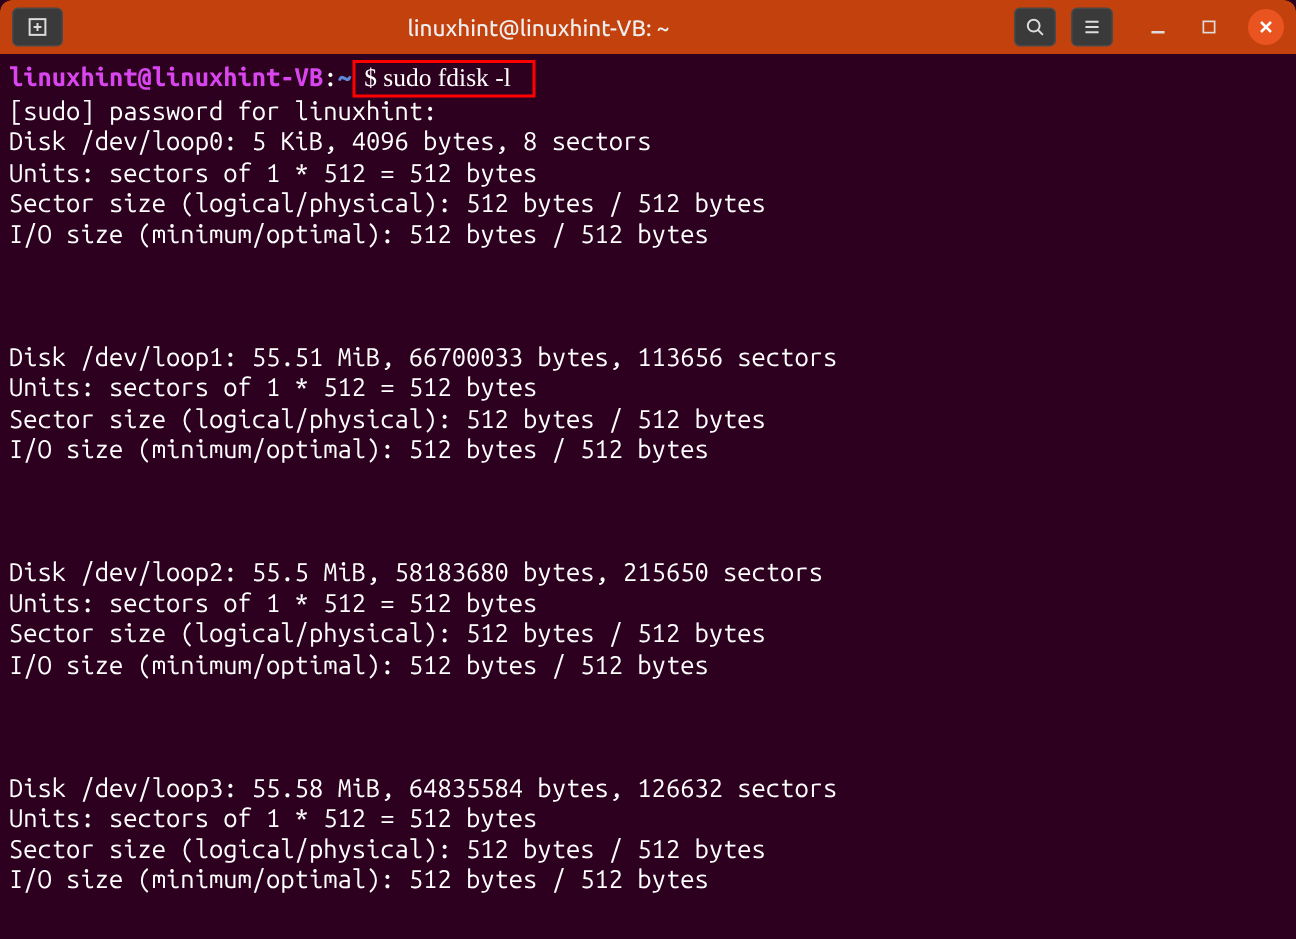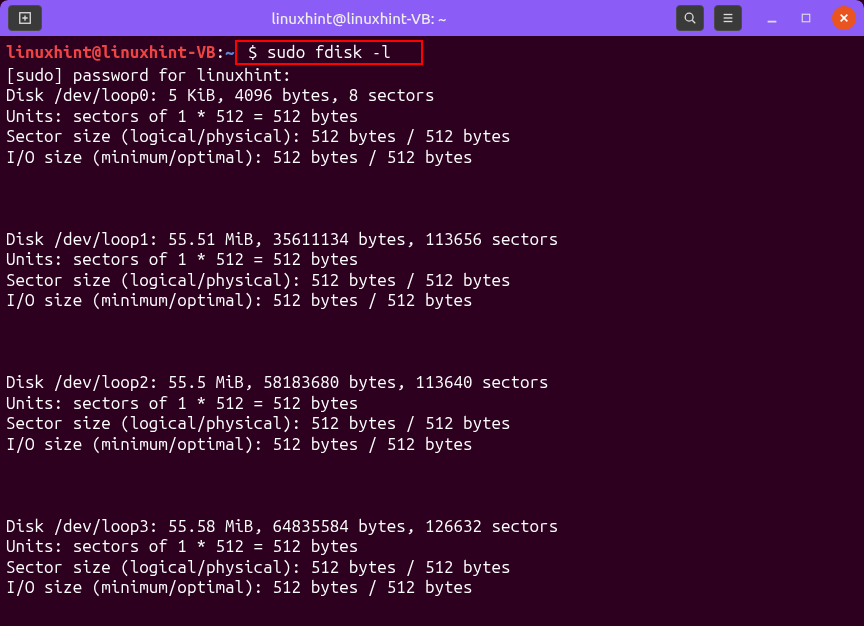--- a/index.html
+++ b/index.html
@@ -19,21 +19,21 @@
       width: 864px;
       height: 626px;
       display: flex;
       flex-direction: column;
       background: #2c001e;
       border-radius: 8px;
       overflow: hidden;
     }
     .titlebar {
       height: 36px;
-      background: #8b5cf6;
+      background: #c2410c;
       display: flex;
       align-items: center;
       padding: 0 8px;
       gap: 8px;
       border-top-left-radius: 8px;
       border-top-right-radius: 8px;
     }
     .titlebar-left {
       display: flex;
       align-items: center;
@@ -119,35 +119,36 @@
       background: #2c001e;
       padding: 4px 6px;
       color: #ffffff;
       font-family: 'Ubuntu Mono', 'Courier New', monospace;
       font-size: 17px;
       line-height: 20.5px;
       white-space: pre;
       overflow: hidden;
     }
     .prompt-user {
-      color: #ef4444;
+      color: #d946ef;
       font-weight: bold;
       margin-top: 30px;
     }
     .prompt-path {
       color: #5f87d7;
       font-weight: bold;
     }
     .prompt-colon {
       color: #ffffff;
     }
     .cmd-box {
       border: 2px solid #ff0000;
       padding: 0 2px;
       display: inline-block;
+      font-family: Liberation Serif, serif;
     }
     .dollar {
       color: #ffffff;
     }
     .output {
       color: #ffffff;
     }
     .block-gap {
       display: block;
       height: 41px;
@@ -203,26 +204,26 @@
     </div>
   </div>
 
   <div class="terminal-body"><span class="prompt-user">linuxhint@linuxhint-VB</span><span class="prompt-colon">:</span><span class="prompt-path">~</span><span class="cmd-box"><span class="dollar"> $ </span><span class="output">sudo fdisk -l</span>   </span>
 <span class="output">[sudo] password for linuxhint:</span>
 <span class="output">Disk /dev/loop0: 5 KiB, 4096 bytes, 8 sectors</span>
 <span class="output">Units: sectors of 1 * 512 = 512 bytes</span>
 <span class="output">Sector size (logical/physical): 512 bytes / 512 bytes</span>
 <span class="output">I/O size (minimum/optimal): 512 bytes / 512 bytes</span>
 <span class="block-gap"></span>
-<span class="output">Disk /dev/loop1: 55.51 MiB, 35611134 bytes, 113656 sectors</span>
-<span class="output">Units: sectors of 1 * 512 = 512 bytes</span>
-<span class="output">Sector size (logical/physical): 512 bytes / 512 bytes</span>
-<span class="output">I/O size (minimum/optimal): 512 bytes / 512 bytes</span>
-<span class="block-gap"></span>
-<span class="output">Disk /dev/loop2: 55.5 MiB, 58183680 bytes, 113640 sectors</span>
+<span class="output">Disk /dev/loop1: 55.51 MiB, 66700033 bytes, 113656 sectors</span>
+<span class="output">Units: sectors of 1 * 512 = 512 bytes</span>
+<span class="output">Sector size (logical/physical): 512 bytes / 512 bytes</span>
+<span class="output">I/O size (minimum/optimal): 512 bytes / 512 bytes</span>
+<span class="block-gap"></span>
+<span class="output">Disk /dev/loop2: 55.5 MiB, 58183680 bytes, 215650 sectors</span>
 <span class="output">Units: sectors of 1 * 512 = 512 bytes</span>
 <span class="output">Sector size (logical/physical): 512 bytes / 512 bytes</span>
 <span class="output">I/O size (minimum/optimal): 512 bytes / 512 bytes</span>
 <span class="block-gap"></span>
 <span class="output">Disk /dev/loop3: 55.58 MiB, 64835584 bytes, 126632 sectors</span>
 <span class="output">Units: sectors of 1 * 512 = 512 bytes</span>
 <span class="output">Sector size (logical/physical): 512 bytes / 512 bytes</span>
 <span class="output">I/O size (minimum/optimal): 512 bytes / 512 bytes</span>
 <span class="block-gap"></span>
 

